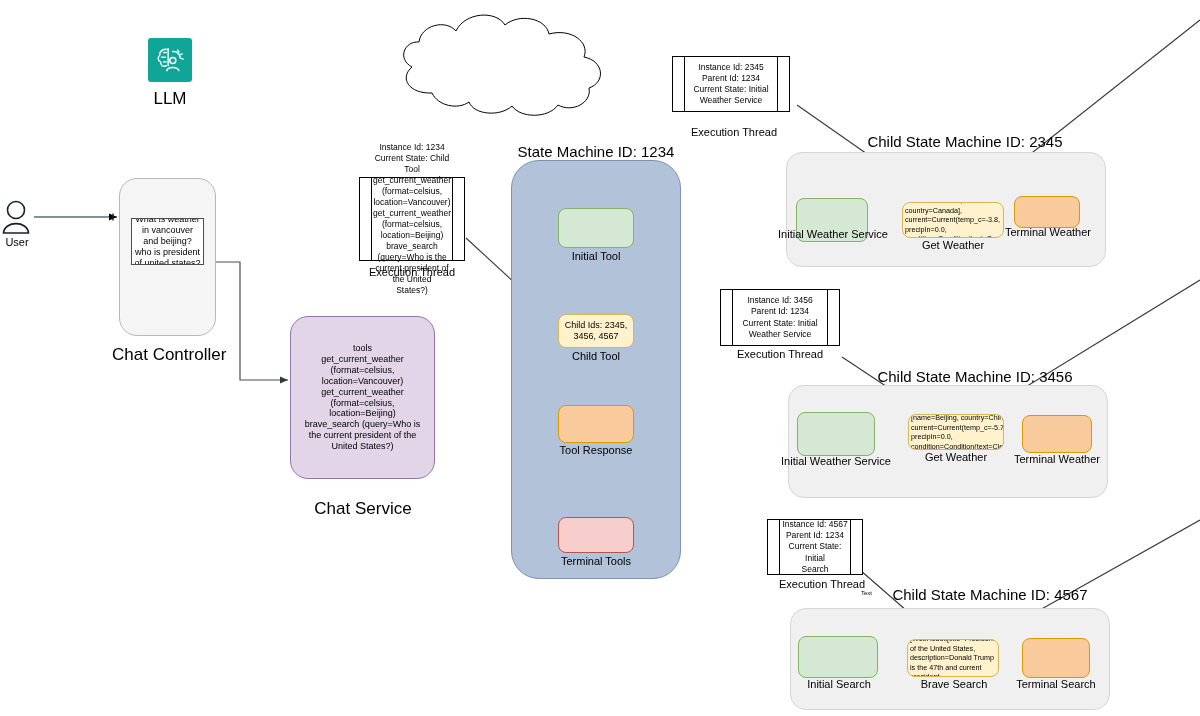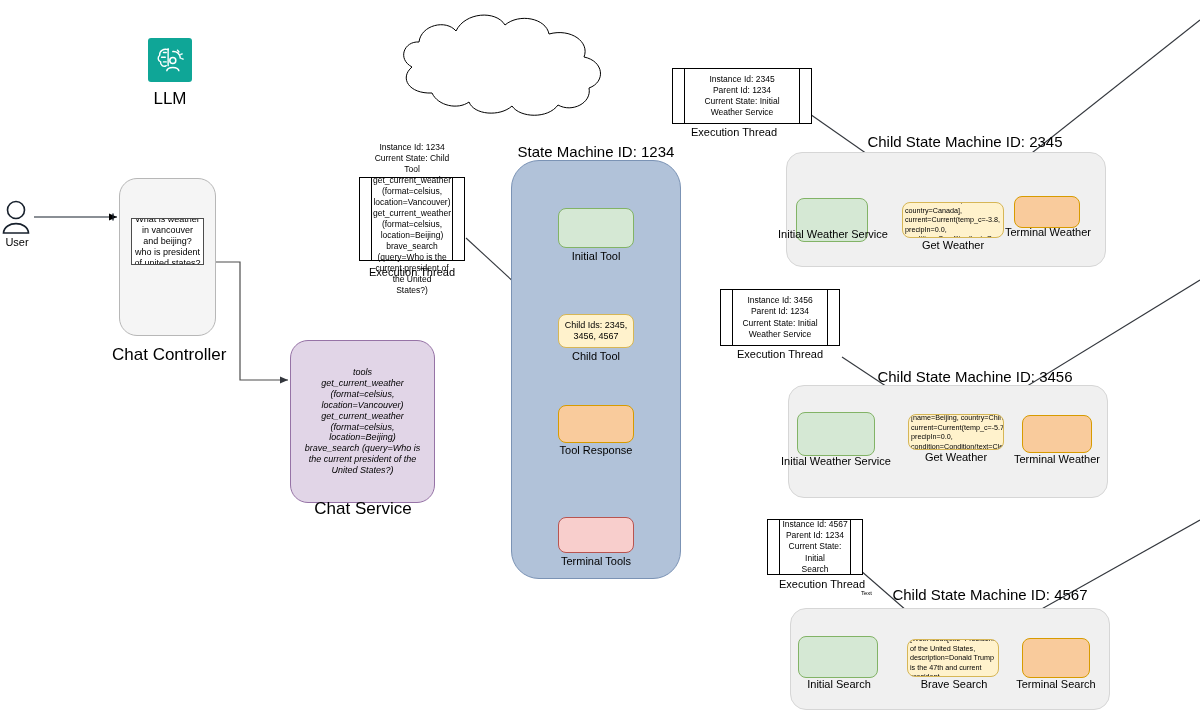--- a/index.html
+++ b/index.html
@@ -248,21 +248,21 @@
     </svg>
   </div>
   <div class="cap big-cap" style="left:140px; top:88px; width:60px;">LLM</div>
 
   <div class="cap" style="left:0px; top:236px; width:34px;">User</div>
 
   <div class="node ctrl-box" style="left:119px; top:178px; width:97px; height:158px;"></div>
   <div class="node n-plain n-text" style="left:131px; top:218px; width:73px; height:47px;">What is weather in vancouver and beijing? who is president of united states?</div>
   <div class="cap big-cap" style="left:112px; top:344px; width:110px;">Chat Controller</div>
 
-  <div class="node service-box n-text" style="left:290px; top:340px; width:145px; height:163px; white-space:pre-line;font-style:italic;">tools
+  <div class="node service-box n-text" style="left:290px; top:316px; width:145px; height:163px; white-space:pre-line;">tools
 get_current_weather
 (format=celsius,
 location=Vancouver)
 get_current_weather
 (format=celsius,
 location=Beijing)
 brave_search (query=Who is
 the current president of the
 United States?)</div>
   <div class="cap big-cap" style="left:308px; top:498px; width:110px;">Chat Service</div>
@@ -291,21 +291,21 @@
 
   <div class="node n-yellow n-text" style="left:558px; top:314px; width:76px; height:34px;">Child Ids: 2345, 3456, 4567</div>
   <div class="cap" style="left:556px; top:350px; width:80px;">Child Tool</div>
 
   <div class="node n-orange" style="left:558px; top:405px; width:76px; height:38px;"></div>
   <div class="cap" style="left:550px; top:444px; width:92px;">Tool Response</div>
 
   <div class="node n-pink" style="left:558px; top:517px; width:76px; height:36px;"></div>
   <div class="cap" style="left:550px; top:555px; width:92px;">Terminal Tools</div>
 
-  <div class="node thread-box" style="left:672px; top:68px; width:140px; height:56px;">
+  <div class="node thread-box" style="left:672px; top:56px; width:118px; height:56px;">
     <div class="thread-div" style="left:11px;"></div>
     <div class="thread-div" style="right:11px;"></div>
     <div class="thread-txt" style="white-space:pre-line;">Instance Id: 2345
 Parent Id: 1234
 Current State: Initial
 Weather Service</div>
   </div>
   <div class="cap" style="left:678px; top:126px; width:112px;">Execution Thread</div>
 
   <div class="title" style="left:845px; top:133px; width:240px;">Child State Machine ID: 2345</div>

